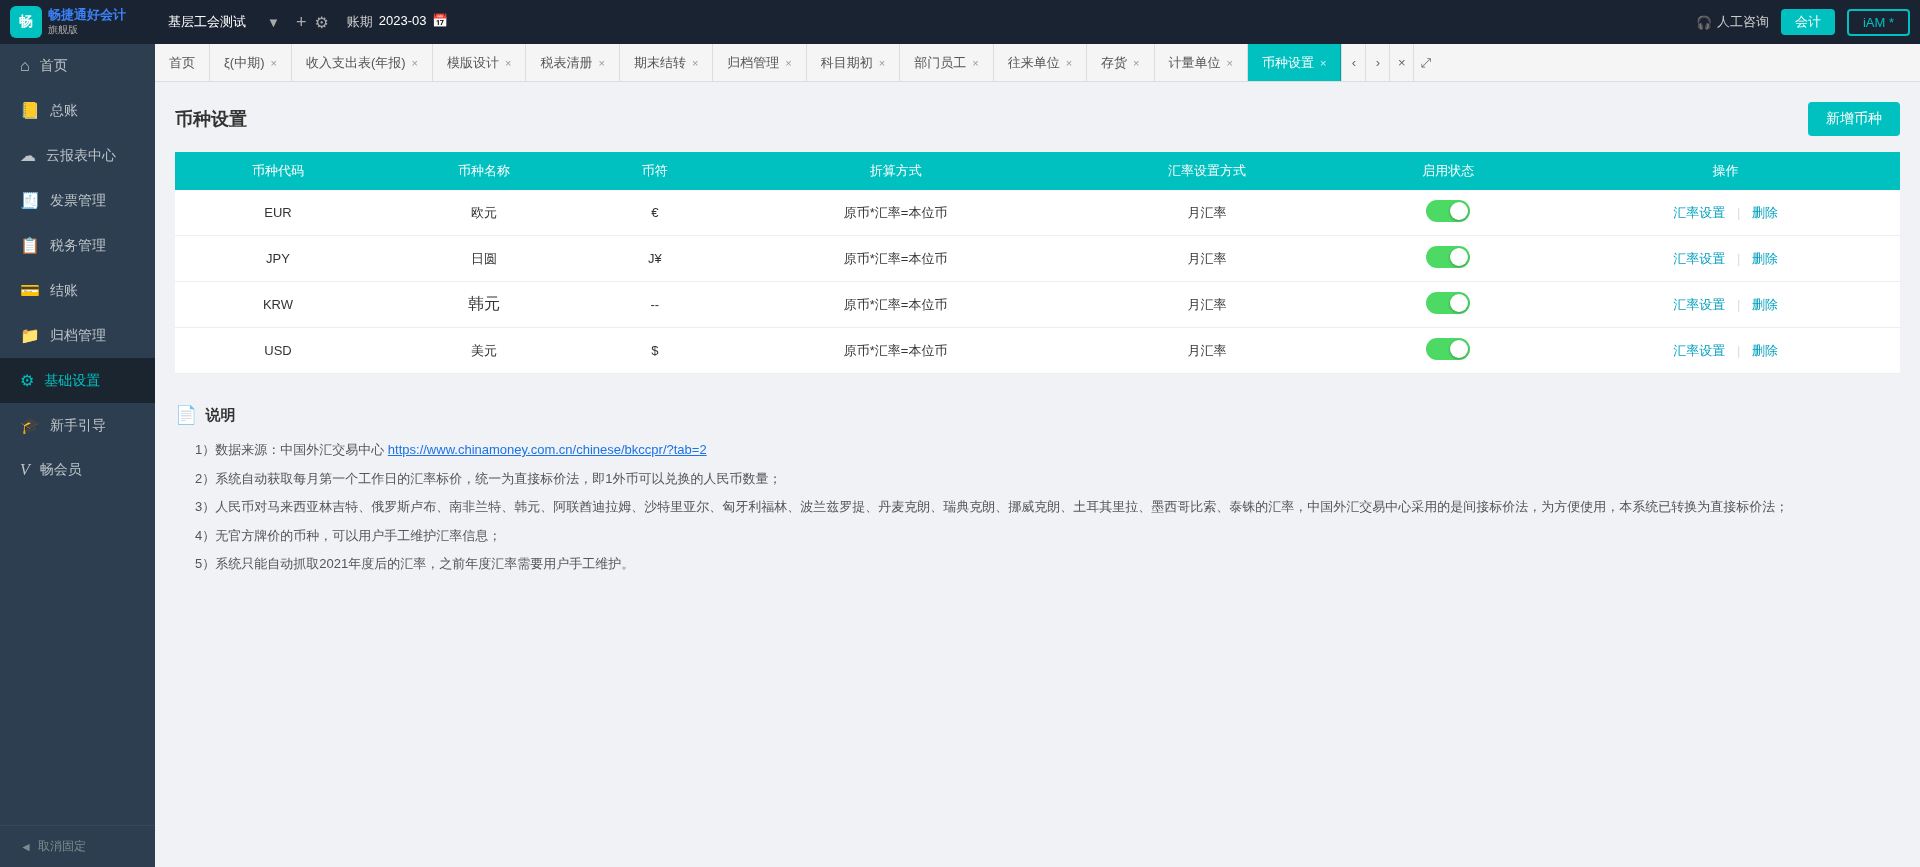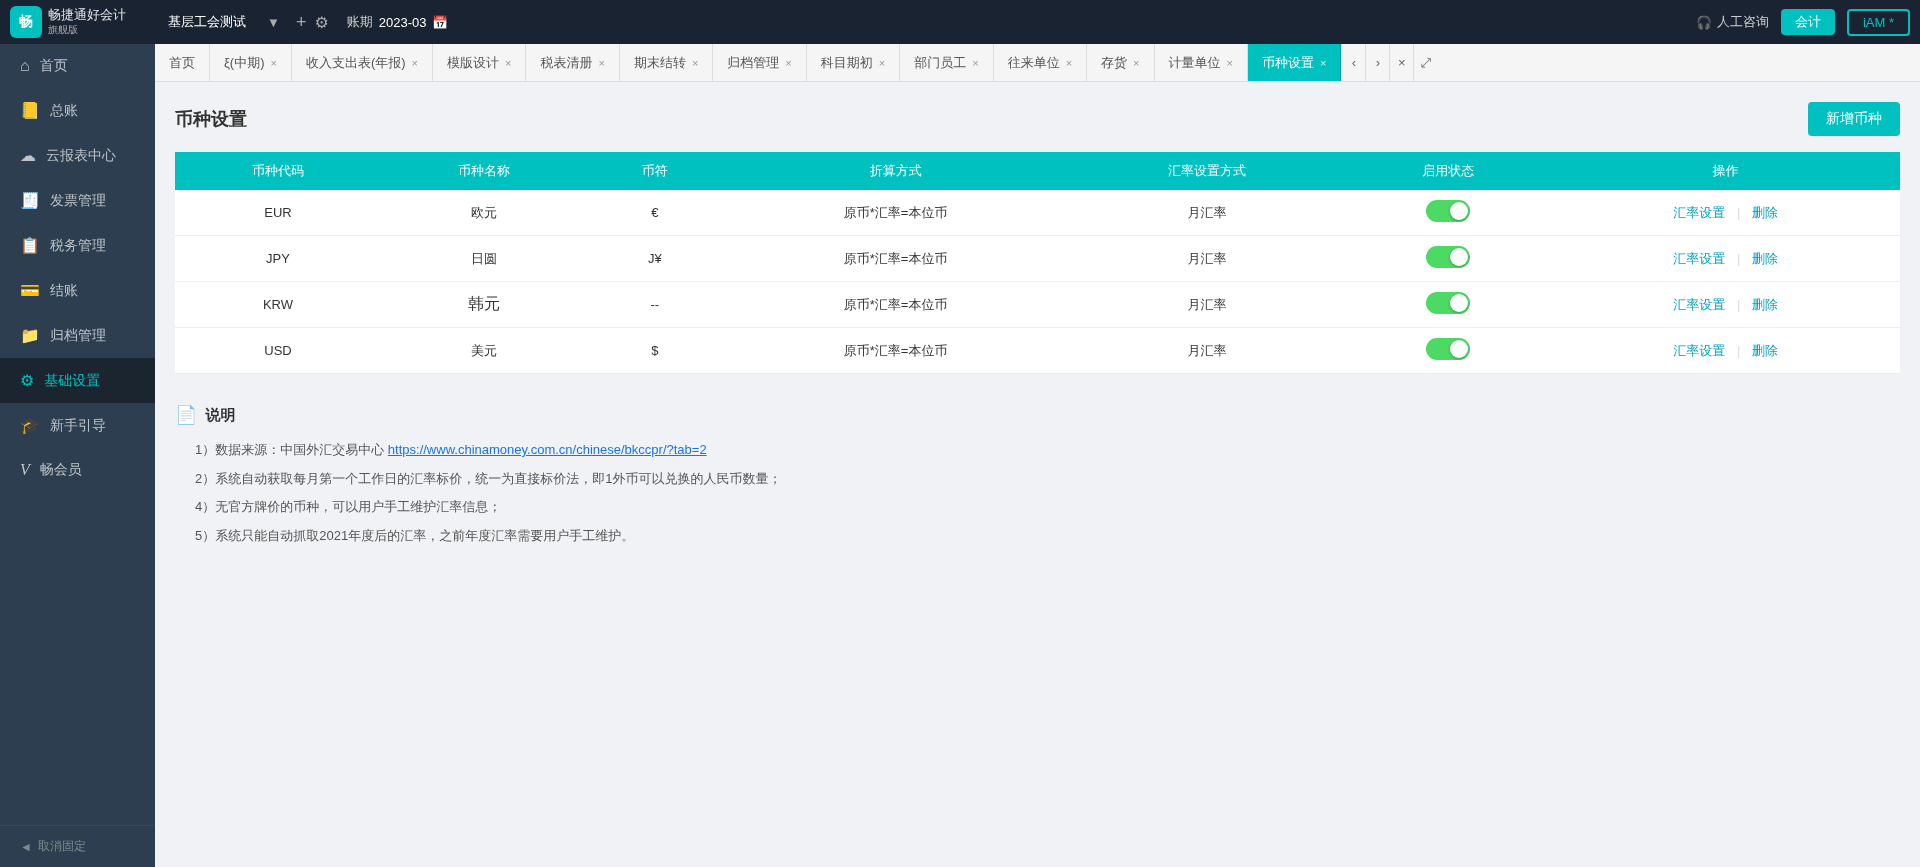--- a/index.html
+++ b/index.html
@@ -5,31 +5,31 @@
     * { margin: 0; padding: 0; box-sizing: border-box; }
     body { font-family: 'Microsoft YaHei', Arial, sans-serif; font-size: 13px; background: #f0f2f5; width: 1920px; min-height: 867px; overflow: hidden; }
   </style>
 </head>
 <body>
 
 <div style="display:flex; align-items:center; background:#1a2332; height:44px; padding:0 10px; gap:8px; position:fixed; top:0; left:0; width:1920px; z-index:300;">
   <div style="display:flex; align-items:center; gap:6px; min-width:140px;">
     <div style="width:32px; height:32px; background:#00c0c0; border-radius:6px; display:flex; align-items:center; justify-content:center; color:white; font-size:14px; font-weight:bold;">畅</div>
     <div>
-      <div style="color:#e5e5e5; font-size:13px; font-weight:normal; line-height:1.3;">畅捷通好会计</div>
+      <div style="color:#3b82f6; font-size:13px; font-weight:bold; line-height:1.3;">畅捷通好会计</div>
       <div style="color:#aaa; font-size:10px;">旗舰版</div>
     </div>
   </div>
   <div style="display:flex; align-items:center; gap:21px; color:white; font-size:13px; cursor:pointer; margin-left:10px;">
     <span>基层工会测试</span>
     <span style="color:#aaa;">▼</span>
   </div>
   <div style="color:#aaa; cursor:pointer; font-size:18px; margin-left:8px;">+</div>
   <div style="color:#aaa; cursor:pointer; font-size:16px;">⚙</div>
-  <div style="display:flex; align-items:center; gap:6px; margin-left:10px;">
+  <div style="display:flex; gap:6px; margin-left:10px;">
     <span style="color:#ccc; font-size:13px;">账期</span>
     <span style="color:white; font-size:13px;">2023-03</span>
     <span style="color:#00c0c0; cursor:pointer;">📅</span>
   </div>
   <div style="margin-left:auto; display:flex; align-items:center; gap:12px;">
     <div style="display:flex; align-items:center; gap:4px; color:#ccc; font-size:13px; cursor:pointer;">
       <span>🎧</span>
       <span>人工咨询</span>
     </div>
     <button style="background:#00c0c0; color:white; padding:4px 14px; border-radius:4px; font-size:13px; cursor:pointer; border:none;">会计</button>
@@ -235,18 +235,19 @@
   </table>
 
   <div style="margin-top:30px;">
     <div style="display:flex; align-items:center; gap:8px; font-size:15px; font-weight:bold; color:#333; margin-bottom:10px;">
       <span style="color:#00c0c0; font-size:18px;">📄</span>
       <span>说明</span>
     </div>
     <div style="padding-left:20px; color:#555; font-size:13px; line-height:2.2;">
       <div>1）数据来源：中国外汇交易中心 <a href="#" style="color:#1a73e8; text-decoration:underline;">https://www.chinamoney.com.cn/chinese/bkccpr/?tab=2</a></div>
       <div>2）系统自动获取每月第一个工作日的汇率标价，统一为直接标价法，即1外币可以兑换的人民币数量；</div>
+      <div>3）人民币对马来西亚林吉特、俄罗斯卢布、南非兰特、韩元、阿联酋迪拉姆、沙特里亚尔、匈牙利福林、波兰兹罗提、丹麦克朗、瑞典克朗、挪威克朗、土耳其里拉、墨西哥比索、泰铢的汇率，中国外汇交易中心采用的是间接标价法，为方便使用，本系统已转换为直接标价法；</div>
       <div>4）无官方牌价的币种，可以用户手工维护汇率信息；</div>
       <div>5）系统只能自动抓取2021年度后的汇率，之前年度汇率需要用户手工维护。</div>
     </div>
   </div>
 
 </div>
 
 </body></html>

